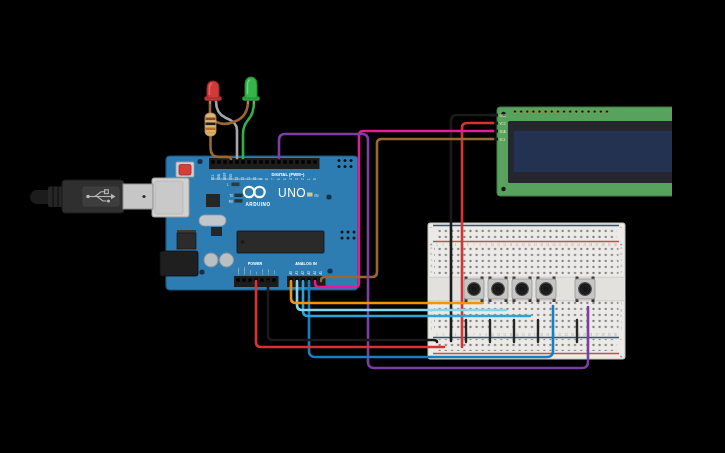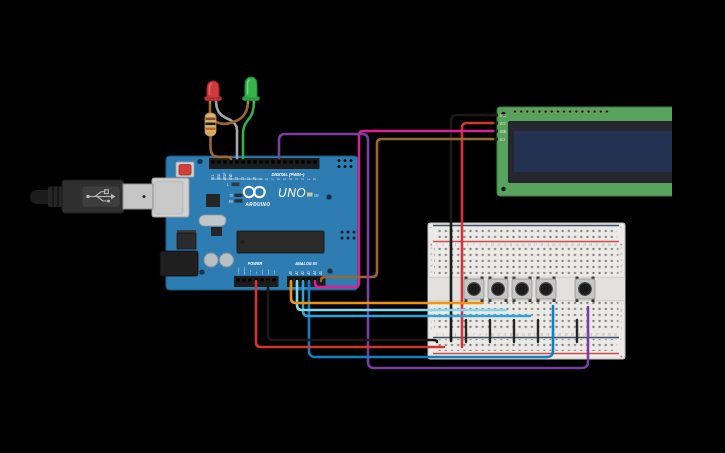--- a/index.html
+++ b/index.html
@@ -1,16 +1,16 @@
 <!DOCTYPE html>
 <html><head>
 <meta charset="utf-8">
 <style>
   html,body{margin:0;padding:0;background:#000;}
-  .stage{width:672px;height:453px;position:relative;background:#000;overflow:hidden;font-style:italic;}
+  .stage{width:672px;height:453px;position:relative;background:#000;overflow:hidden;}
   svg{display:block;font-family:"Liberation Sans",sans-serif;}
   text{font-family:"Liberation Sans",sans-serif;}
 </style>
 </head>
 <body>
 
 <div class="stage">
 <svg width="725" height="453" viewBox="0 0 725 453">
   <defs>
     <pattern id="bbhole" width="6.15" height="6" patternUnits="userSpaceOnUse">

